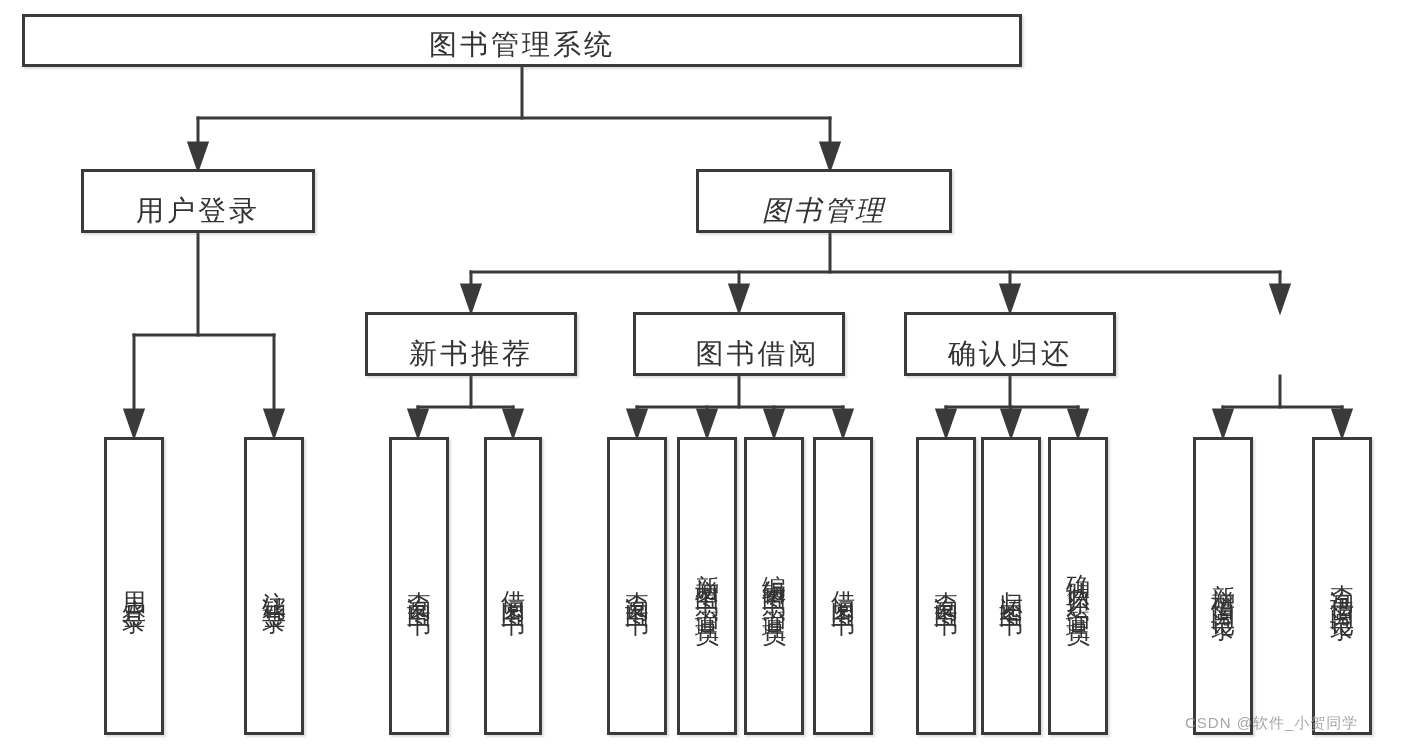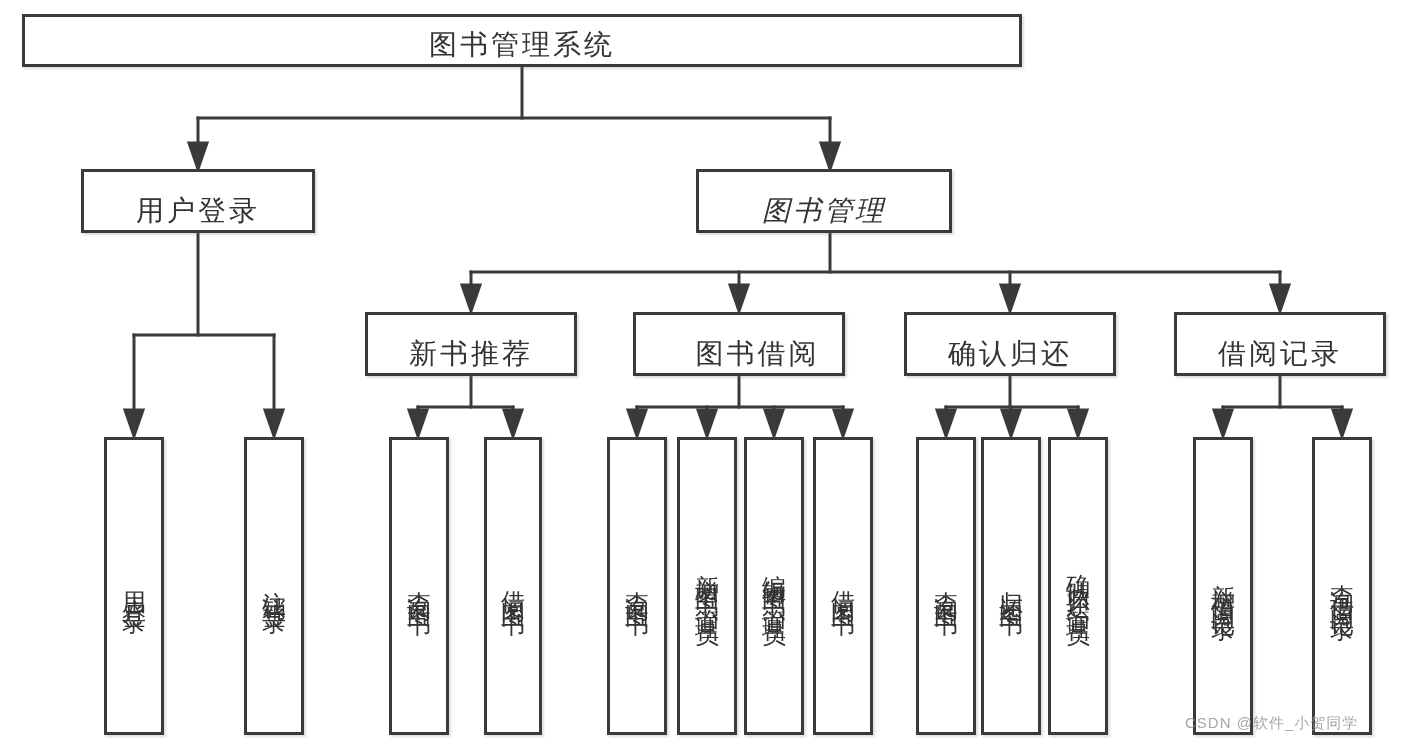--- a/index.html
+++ b/index.html
@@ -153,23 +153,20 @@
 
   <div class="box hlabel" style="left:365px; top:312px; width:212px; height:64px;">
     <span>新书推荐</span>
   </div>
   <div class="box hlabel" style="left:633px; top:312px; width:212px; height:64px;padding-left:37px;">
     <span>图书借阅</span>
   </div>
   <div class="box hlabel" style="left:904px; top:312px; width:212px; height:64px;">
     <span>确认归还</span>
   </div>
-  <div class="box hlabel" style="left:1174px; top:312px; width:212px; height:64px;">
-    <span>借阅记录</span>
-  </div>
 
   <div class="box leaf" style="left:104px; top:437px; width:60px; height:298px;">
     <span>用户登录</span>
   </div>
   <div class="box leaf" style="left:244px; top:437px; width:60px; height:298px;">
     <span>注销登录</span>
   </div>
 
   <div class="box leaf" style="left:389px; top:437px; width:60px; height:298px;">
     <span>查询图书</span>

